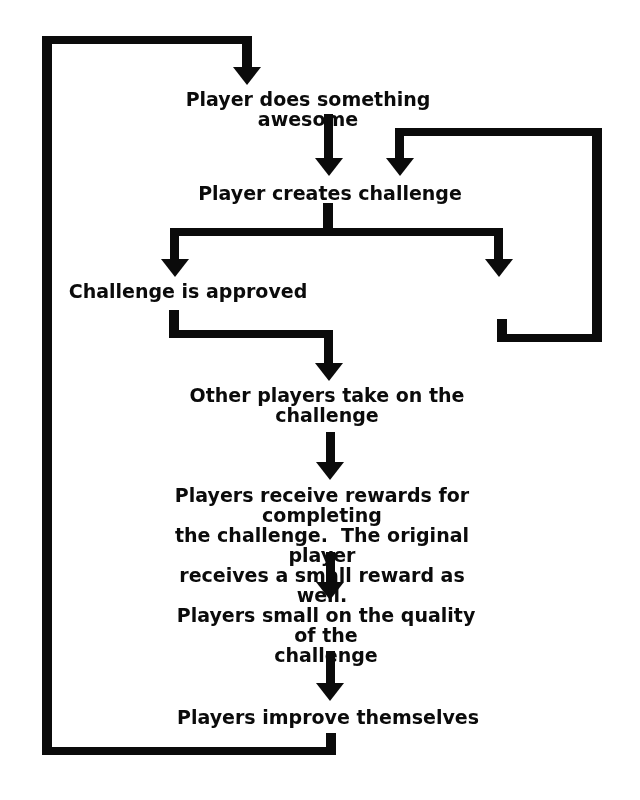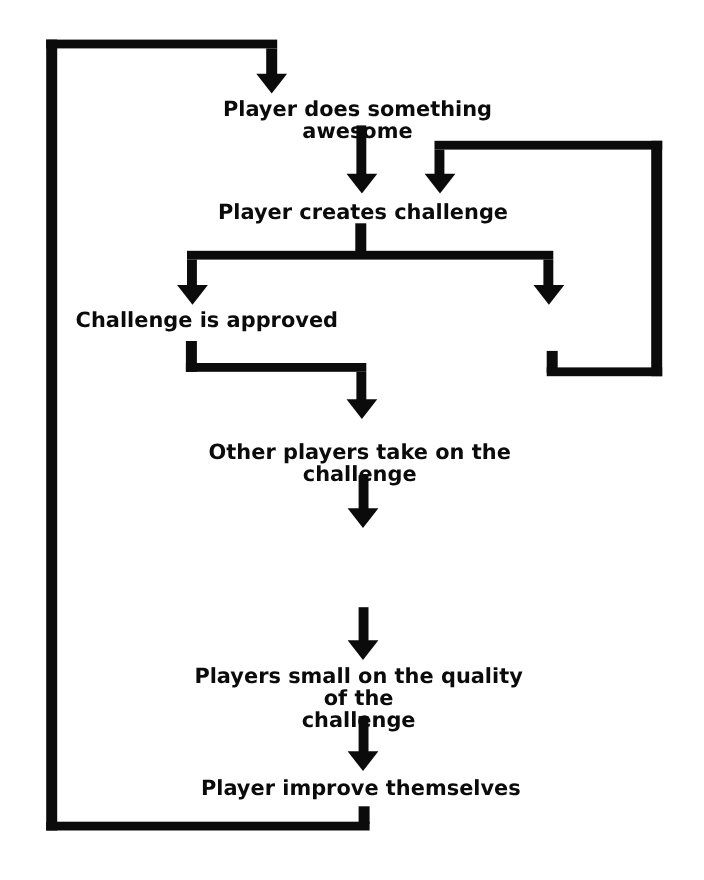--- a/index.html
+++ b/index.html
@@ -88,22 +88,25 @@
     <div class="ah" style="left:316px;top:582px"></div>
   </div>
 
   
   <div class="edge">
     <div class="rect" style="left:326px;top:651px;width:9px;height:33px"></div>
     <div class="ah" style="left:316px;top:683px"></div>
   </div>
 
   
-  <div class="node" style="left:325px;top:89px">Player does something awesome</div>
+  <div class="node" style="left:308px;top:89px">Player does something awesome</div>
   <div class="node" style="left:188px;top:281px">Challenge is approved</div>
   <div class="node" style="left:330px;top:183px">Player creates challenge</div>
-  <div class="node" style="left:327px;top:401px">Other players take on the
+  <div class="node" style="left:327px;top:385px">Other players take on the
 challenge</div>
+  <div class="node" style="left:322px;top:485px">Players receive rewards for completing
+the challenge.  The original player
+receives a small reward as well.</div>
   <div class="node" style="left:326px;top:605px">Players small on the quality of the
 challenge</div>
-  <div class="node" style="left:328px;top:707px">Player improve themselves</div>
+  <div class="node" style="left:328px;top:707px">Players improve themselves</div>
 
 </div>
 
 </body></html>

